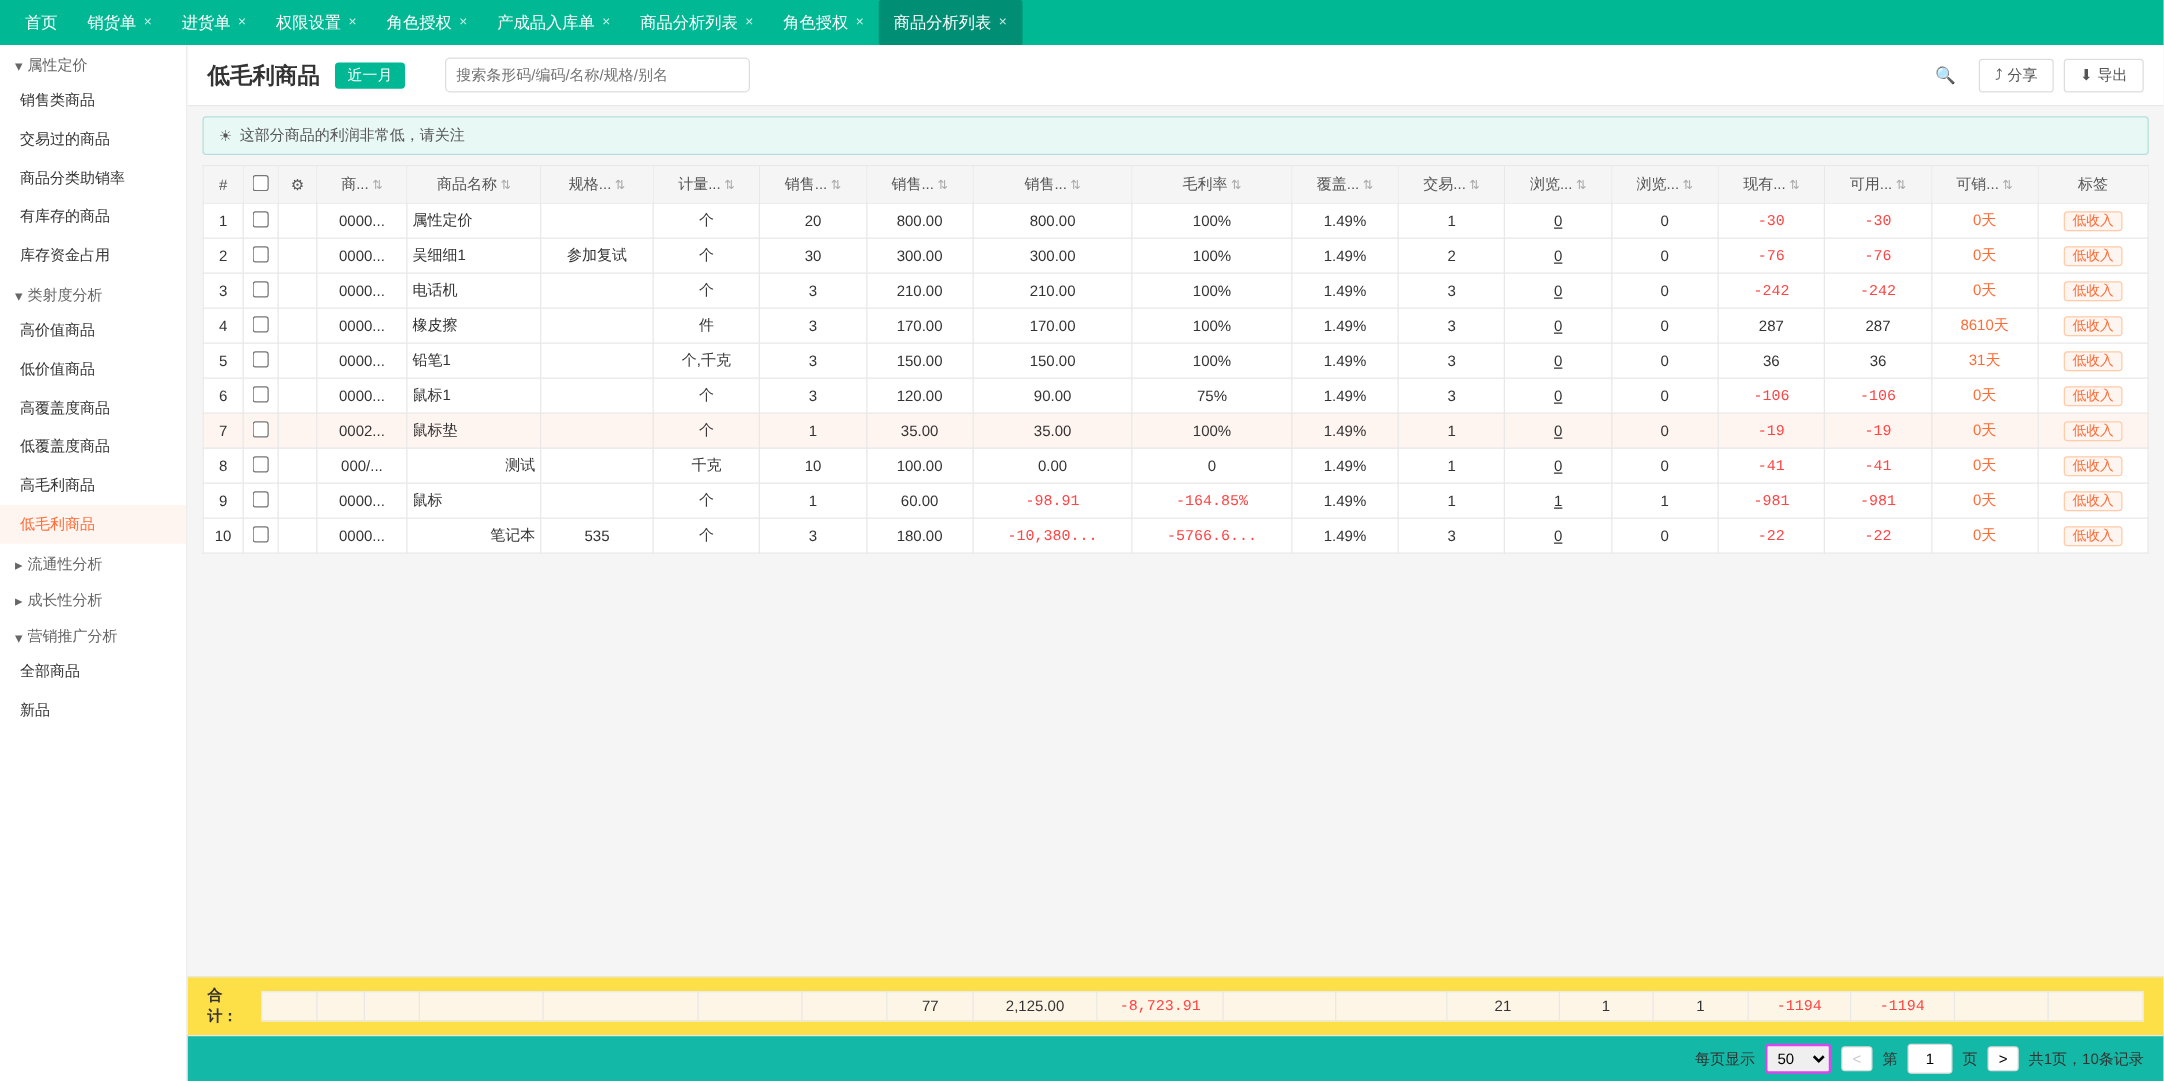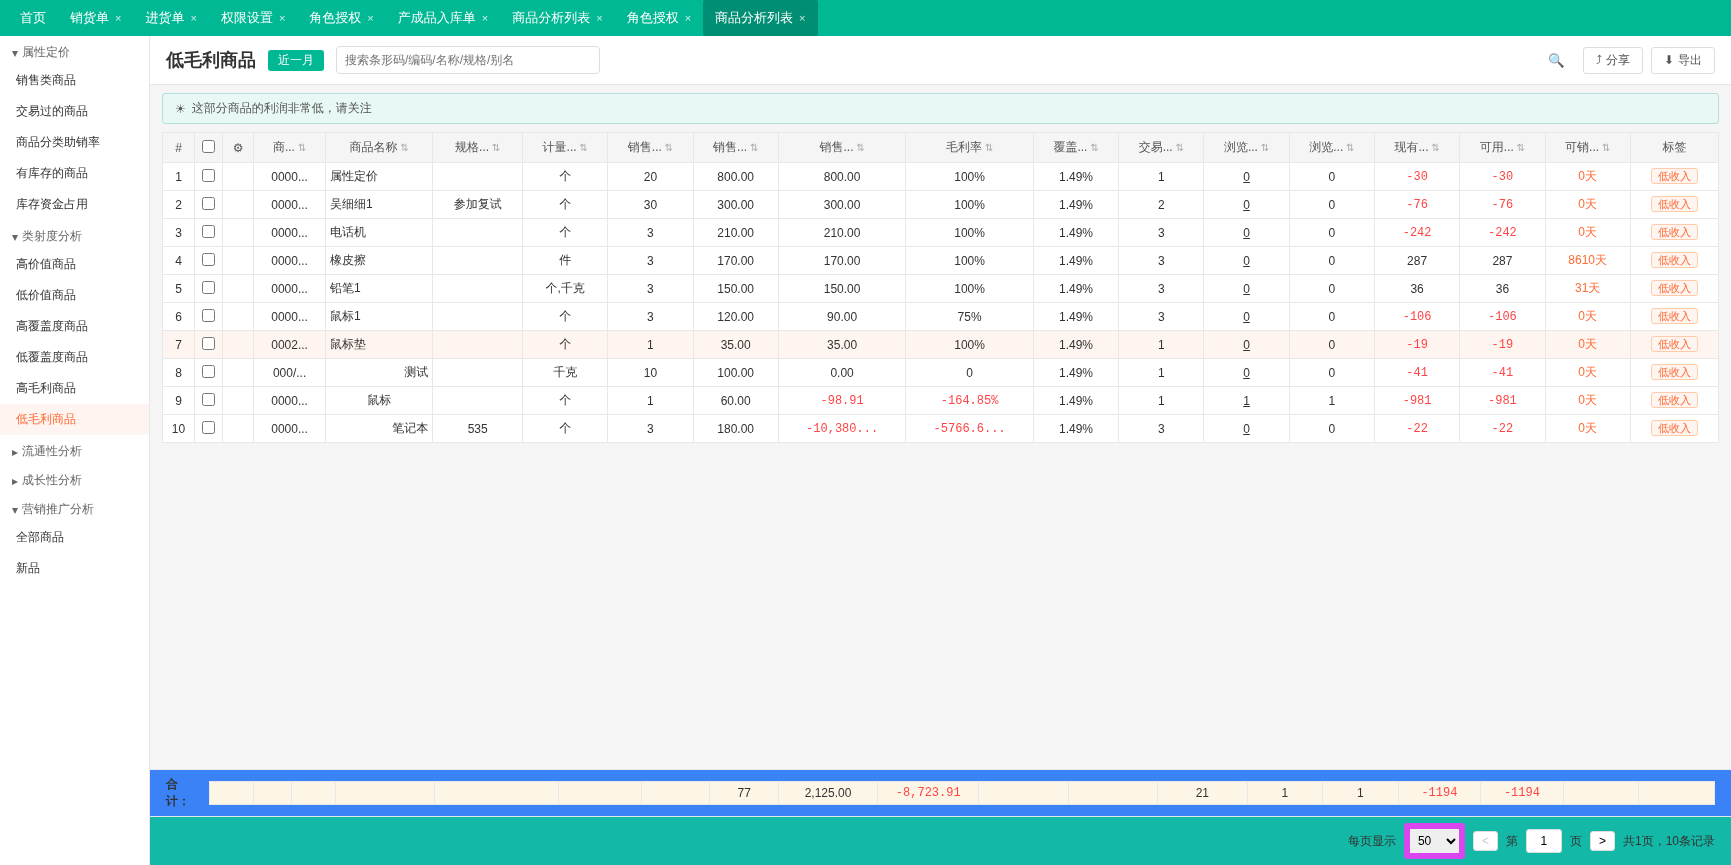--- a/index.html
+++ b/index.html
@@ -93,27 +93,28 @@
       border-radius: 3px;
       padding: 2px 10px;
       font-size: 12px;
       cursor: pointer;
     }
     .search-box {
       flex: 1;
       position: relative;
     }
     .search-input {
-      width: 264px;
+      width: 244px;
       height: 28px;
       border: 1px solid #ddd;
       border-radius: 4px;
       padding: 0 30px 0 8px;
       font-size: 12px;
       outline: none;
+      margin-left: 20px;
     }
     .search-icon-btn {
       position: absolute;
       right: 6px;
       top: 50%;
       transform: translateY(-50%);
       color: #aaa;
       cursor: pointer;
       background: none;
       border: none;
@@ -194,43 +195,43 @@
       border: 1px solid #ffccaa;
       border-radius: 3px;
       padding: 1px 6px;
       font-size: 11px;
     }
     .col-num { width: 32px; }
     .col-check { width: 28px; }
 
     
     .footer-total {
-      background: #3b82f6;
+      background: #fde047;
       border-top: 1px solid #e8e8e8;
       padding: 6px 16px;
       display: flex;
       align-items: center;
       font-size: 12px;
       gap: 0;
     }
     .footer-total .total-label { font-weight: bold; margin-right: 8px; }
 
     .pagination-bar {
       background: #14b8a6;
       border-top: 1px solid #e8e8e8;
       padding: 6px 16px;
       display: flex;
       align-items: center;
       justify-content: flex-end;
       gap: 8px;
       font-size: 12px;
     }
     .pagination-select {
-      height: 36px;
-      border: 6px solid #d946ef;
+      height: 24px;
+      border: 2px solid #d946ef;
       border-radius: 3px;
       font-size: 12px;
       padding: 0 4px;
     }
     .pagination-btn {
       border: 1px solid #ddd;
       background: #fff;
       border-radius: 3px;
       padding: 2px 8px;
       cursor: pointer;
@@ -556,21 +557,21 @@
       <td class="red-text">-41</td>
       <td class="red-text">-41</td>
       <td class="orange-text">0天</td>
       <td><span class="tag-label">低收入</span></td>
     </tr>
             <tr>
       <td>9</td>
       <td><input type="checkbox" style=""></td>
       <td></td>
       <td>0000...</td>
-      <td style="text-align:center;margin-top:28px;">鼠标</td>
+      <td style="text-align:left;margin-top:28px;">鼠标</td>
       <td></td>
       <td>个</td>
       <td>1</td>
       <td>60.00</td>
       <td class="red-text">-98.91</td>
       <td class="red-text">-164.85%</td>
       <td>1.49%</td>
       <td>1</td>
       <td><span class="underline-link">1</span></td>
       <td>1</td>

